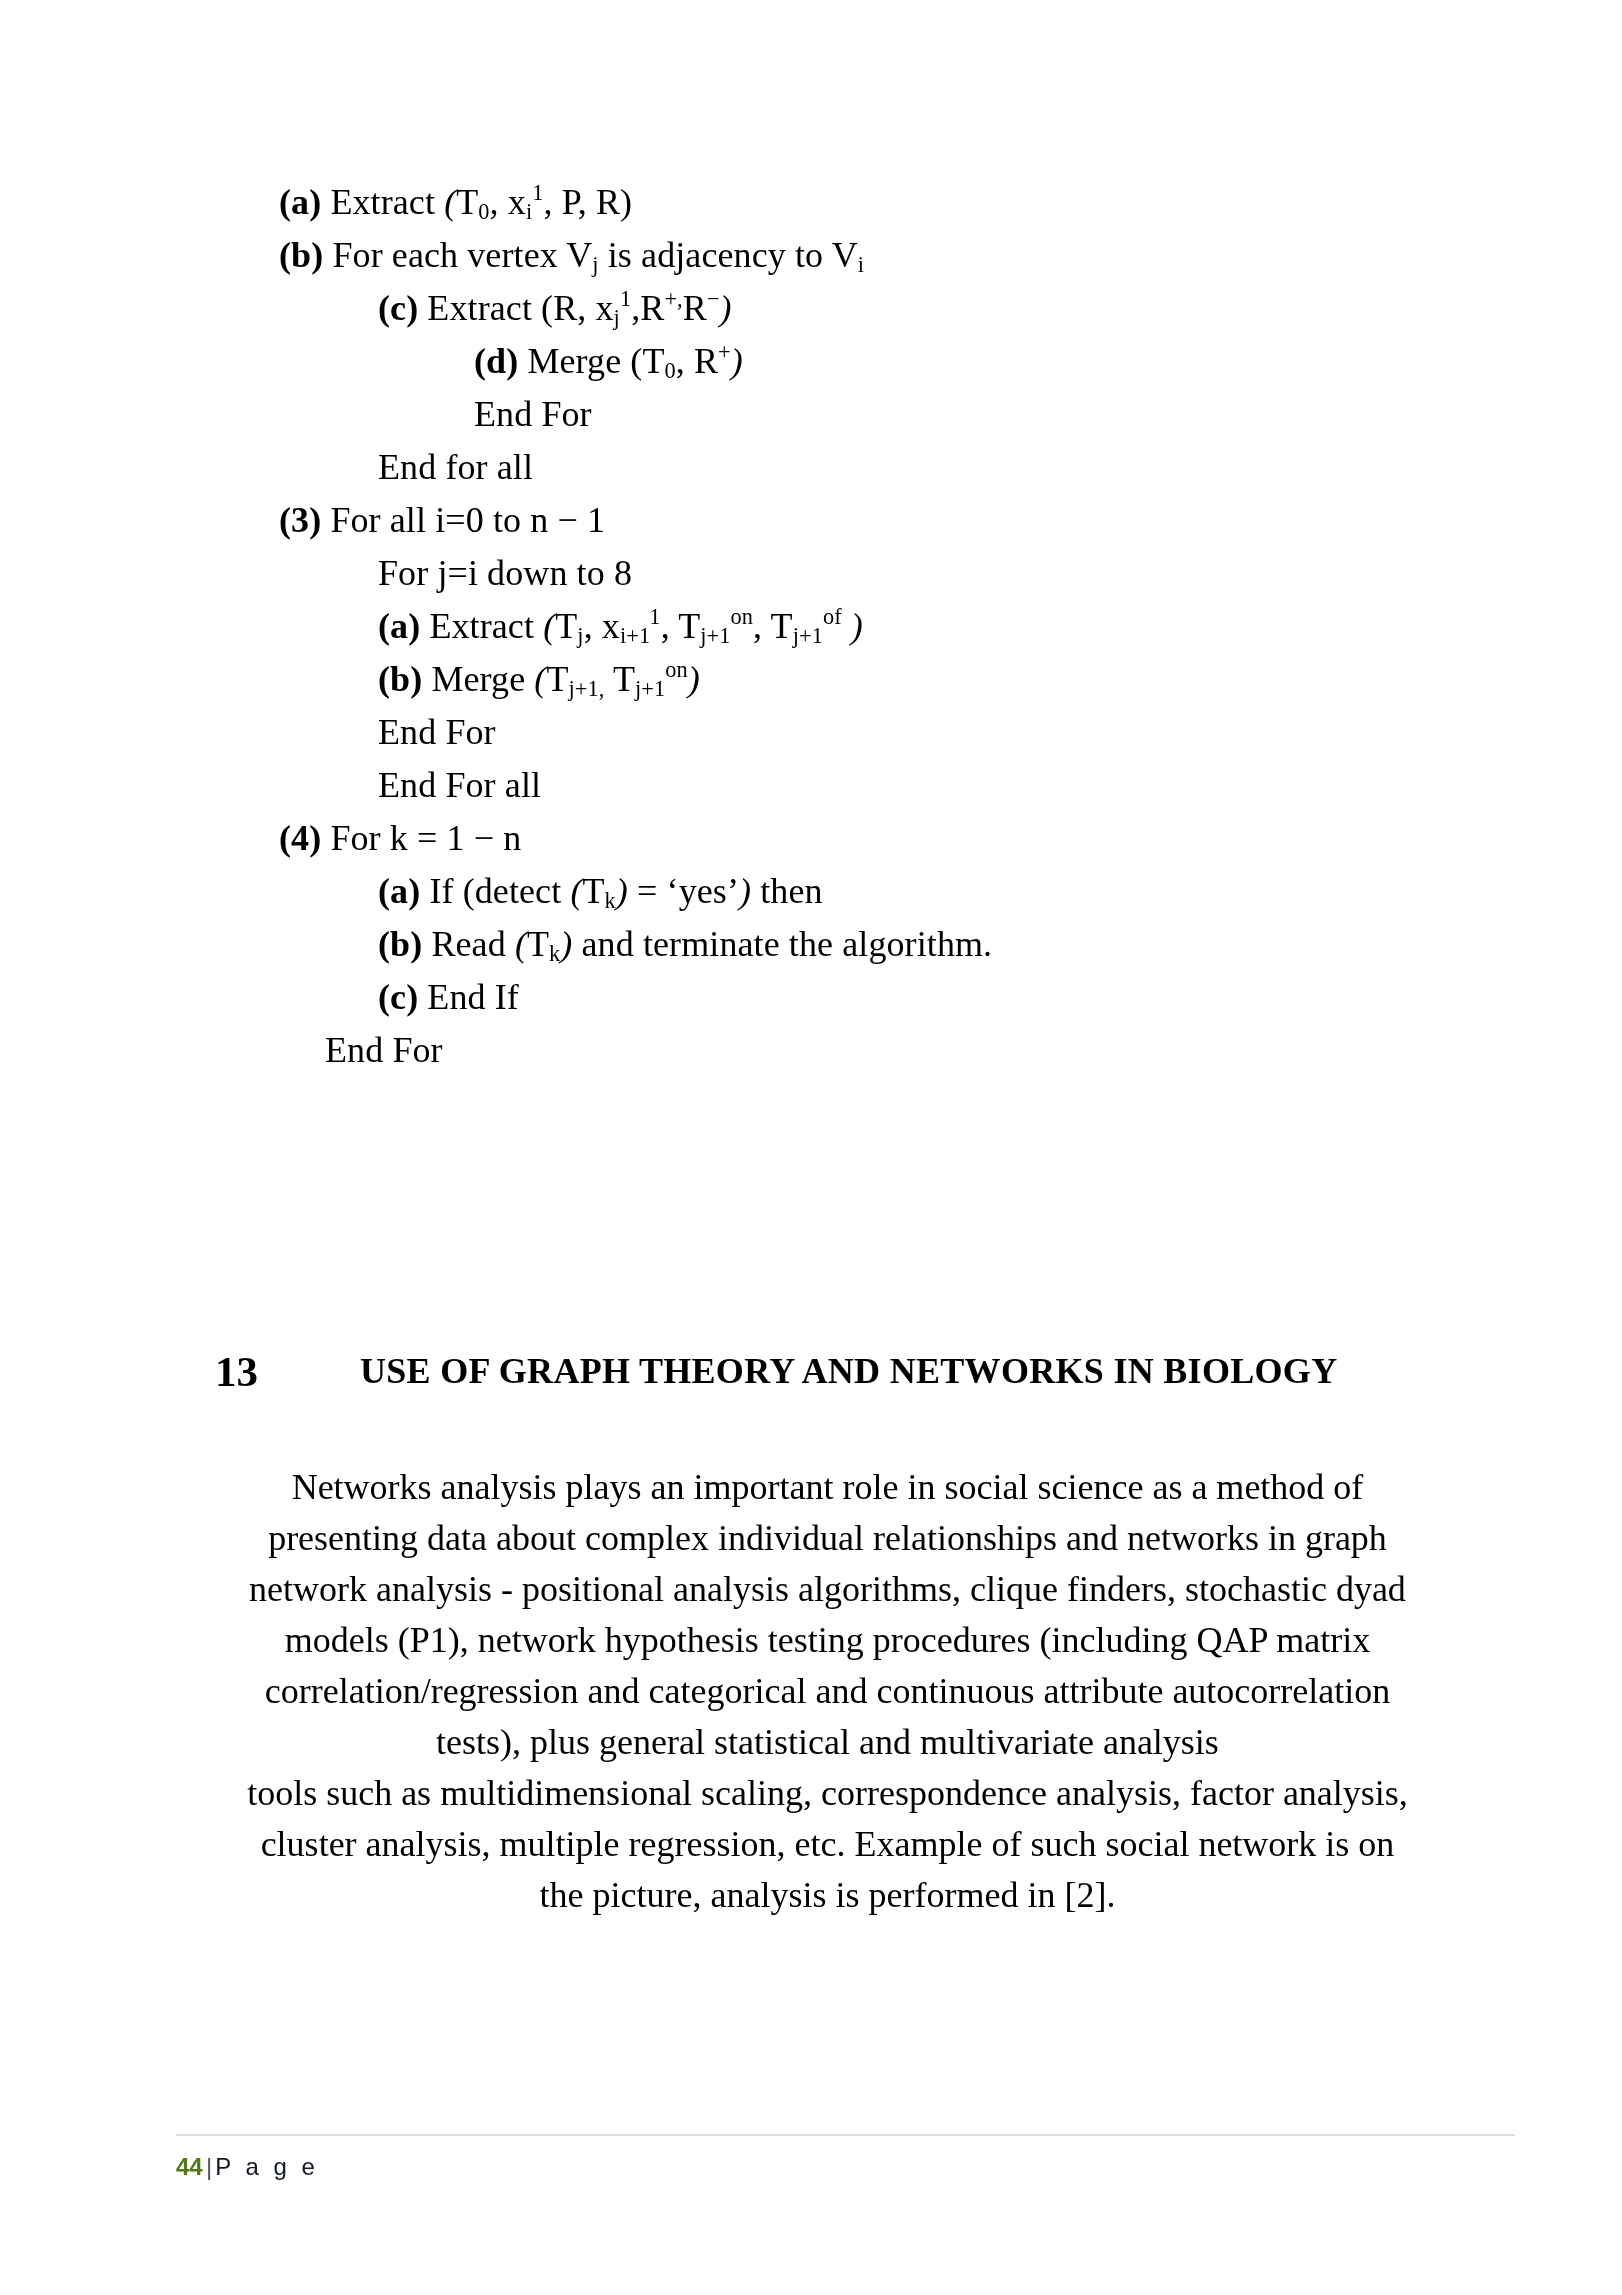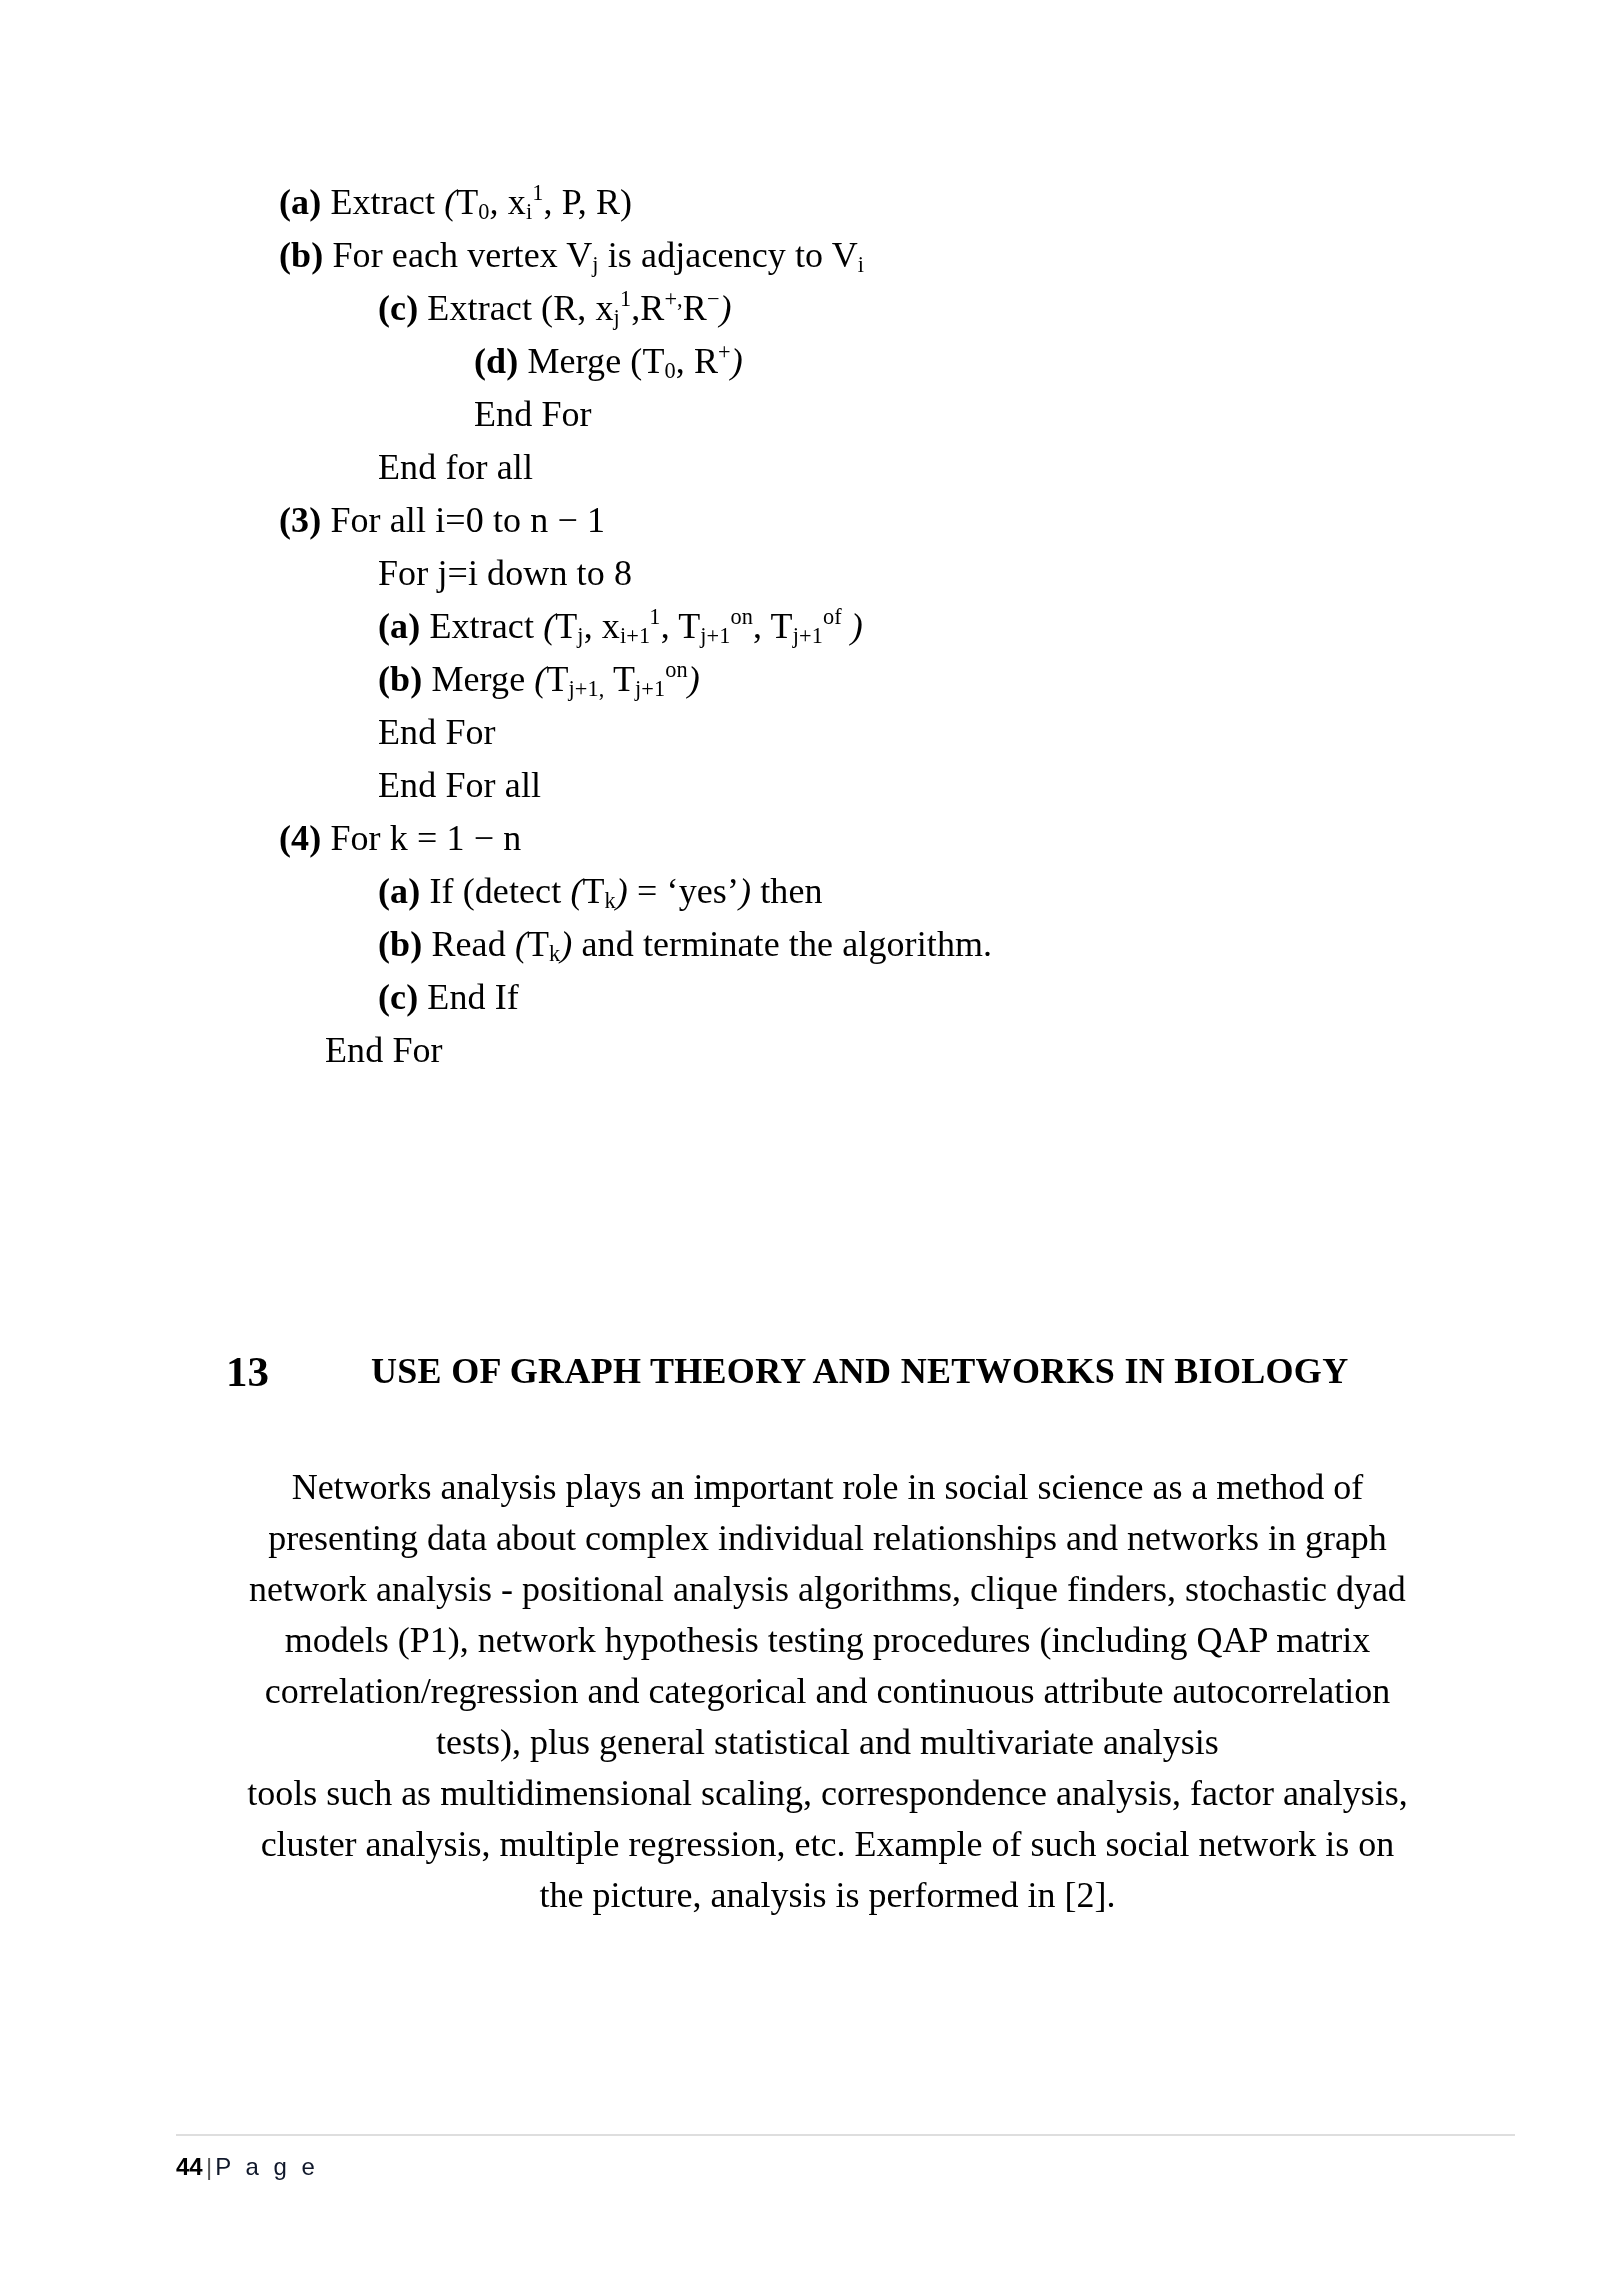--- a/index.html
+++ b/index.html
@@ -44,21 +44,21 @@
     font-size: 0.62em;
     line-height: 0;
     position: relative;
   }
   sup.s { top: -0.62em; vertical-align: baseline; }
   sub.s { bottom: -0.22em; vertical-align: baseline; }
 
   
   .heading {
     position: absolute;
-    left: 176px;
+    left: 165px;
     top: 1347px;
     width: 1299px;
     display: block;
   }
   .heading-row {
     display: flex;
     align-items: flex-start;
   }
   .heading-num {
     font-size: 43px;
@@ -105,21 +105,21 @@
     position: absolute;
     left: 176px;
     top: 2151px;
     font-size: 24px;
     line-height: 32px;
     white-space: nowrap;
   }
   .footer .pg {
     font-family: "Liberation Sans", sans-serif;
     font-weight: bold;
-    color: #000000;
+    color: #4d7c0f;
     font-size: 24px;
   }
   .footer .sep {
     font-family: "Liberation Sans", sans-serif;
     color: #555555;
     font-size: 24px;
     padding: 0 3.2px;
   }
   .footer .word {
     font-family: "Liberation Sans", sans-serif;

